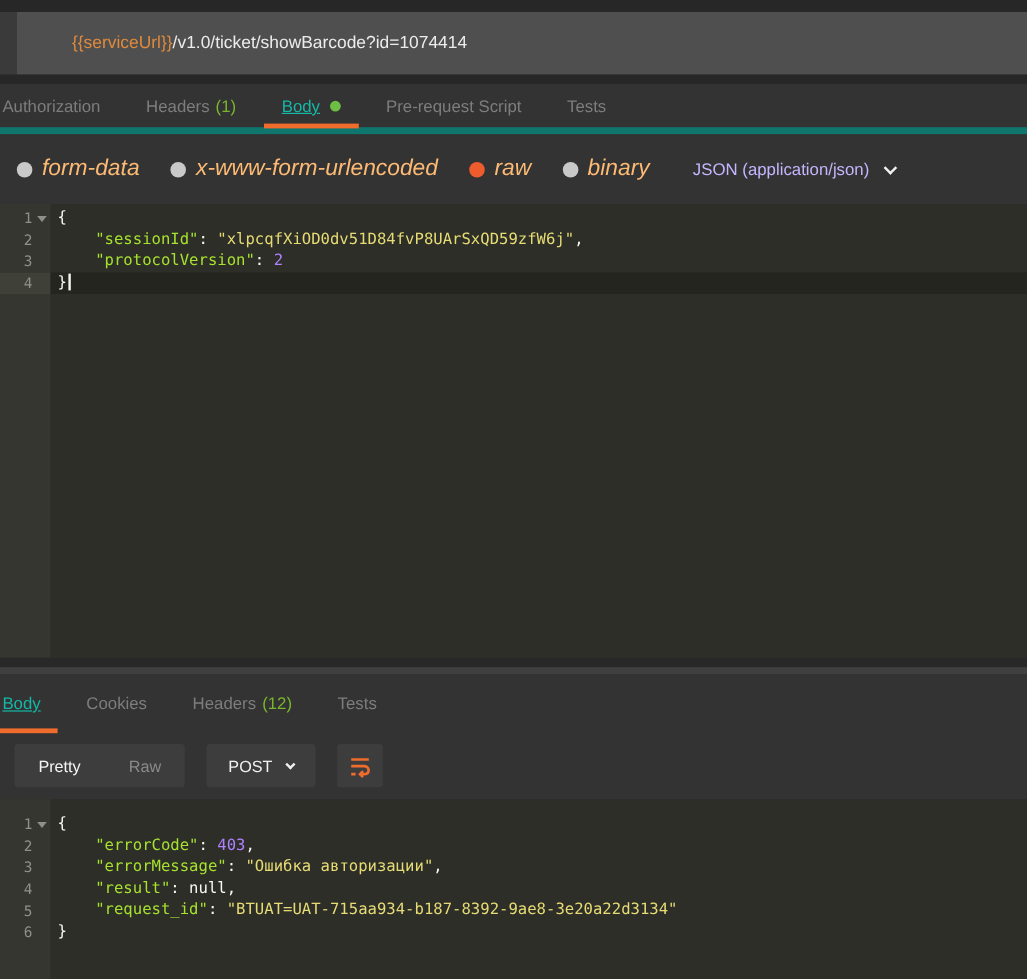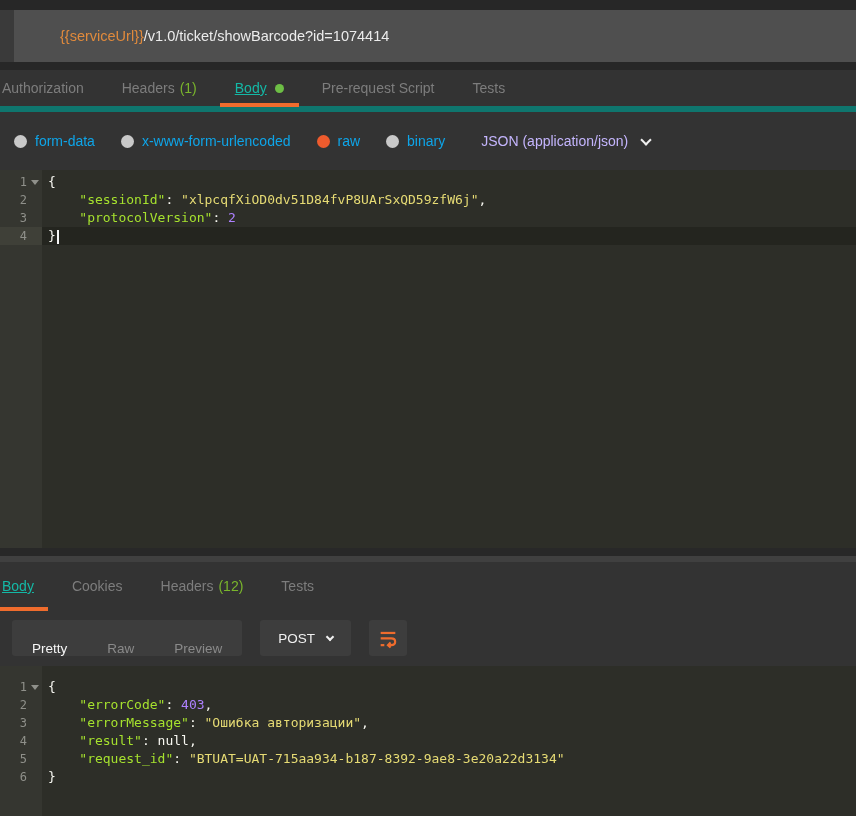--- a/index.html
+++ b/index.html
@@ -23,21 +23,21 @@
   .tab .count { color:#7ab62c; margin-left:5px; }
   .tab.active { color:#14b8a6;text-decoration:underline; }
   .tab.active .underline { position:absolute; left:0; right:0; bottom:-1px; height:4px; background:#ef6c2d; }
   .green-dot { width:9px; height:9px; border-radius:50%; background:#6dbe45; margin-left:8px; }
 
   
   .body-type-row { height:58px; background:#333333; display:flex; align-items:center; padding-left:14px; }
   .radio-item { display:flex; align-items:center; margin-right:26px; cursor:pointer; }
   .radio { width:13px; height:13px; border-radius:50%; background:#c9c9c9; margin-right:8px; }
   .radio.selected { background:#ee5b2d; }
-  .radio-label { color:#0ea5e9; font-size:14px; }
+  .radio-label { color:#fdba74; font-size:19px;font-style:italic; }
   .content-type { display:flex; align-items:center; color:#c4b5fd; font-size:14px; margin-left:10px; cursor:pointer; }
   .content-type .chev { color:#f0f0f0; width:8px; height:8px; border-width:2px; margin-left:14px; }
 
   
   .editor { position:relative; background:#2d2e28; font-family:"DejaVu Sans Mono", monospace; font-size:13px; line-height:18px; }
   .editor-request { height:378px; padding-top:3px; }
   .editor-response { height:150px; padding-top:12px; }
   .gutter-fill { position:absolute; left:0; top:0; bottom:0; width:42px; background:#353630; }
   .line { position:relative; display:flex; height:18px; }
   .line.active { background:#24251f; }
@@ -56,21 +56,21 @@
   
   .divider-a { height:8px; background:#282828; }
   .divider-b { height:6px; background:#404040; cursor:row-resize; }
 
   
   .resp-tabs { height:48px; background:#333333; display:flex; align-items:stretch; padding-left:0; }
   .resp-tabs .tab { padding:0 14px; margin-right:10px; }
   .resp-tabs .tab.first { padding-left:2px; }
   .resp-toolbar { height:56px; background:#333333; display:flex; align-items:center; padding-left:12px; }
   .btn-group { display:flex; background:#3d3d3d; border-radius:3px; height:36px; }
-  .fmt-btn { padding:0 20px; display:flex; align-items:flex-end; color:#8a8a8a; font-size:13.5px; cursor:pointer; }
+  .fmt-btn { padding:0 20px; display:flex; align-items:center; color:#8a8a8a; font-size:13.5px; cursor:pointer; }
   .fmt-btn.active { color:#f5f5f5; }
   .json-btn { margin-left:18px; height:36px; background:#3d3d3d; border-radius:3px; display:flex; align-items:center; padding:0 18px; color:#f0f0f0; font-size:13.5px; cursor:pointer; }
   .json-btn .chev { width:6px; height:6px; margin-left:12px; margin-bottom:2px; }
   .wrap-btn { margin-left:18px; width:38px; height:36px; background:#3d3d3d; border-radius:3px; display:flex; align-items:center; justify-content:center; cursor:pointer; }
 </style>
 </head>
 <body>
 
 <div class="top-strip"></div>
 
@@ -181,23 +181,20 @@
 </div>
 
 <div class="resp-toolbar">
   <div class="btn-group">
     <div class="fmt-btn active">
         <span>Pretty</span>
       </div>
     <div class="fmt-btn">
         <span>Raw</span>
       </div>
-    <div class="fmt-btn">
-        <span>Preview</span>
-      </div>
   </div>
   <div class="json-btn">
     <span>POST</span>
     <span class="chev"></span>
   </div>
   <div class="wrap-btn">
     <svg width="22" height="22" viewBox="0 0 24 24" fill="none" stroke="#ef6c2d" stroke-width="2.4">
       <line x1="4" y1="6.5" x2="20" y2="6.5"></line>
       <path d="M4 12.5 L15.5 12.5 C18 12.5 19.8 14 19.8 16.2 C19.8 18.4 18 19.8 15.5 19.8 L12.5 19.8"></path>
       <polyline points="14.8,17 12,19.8 14.8,22.4"></polyline>

